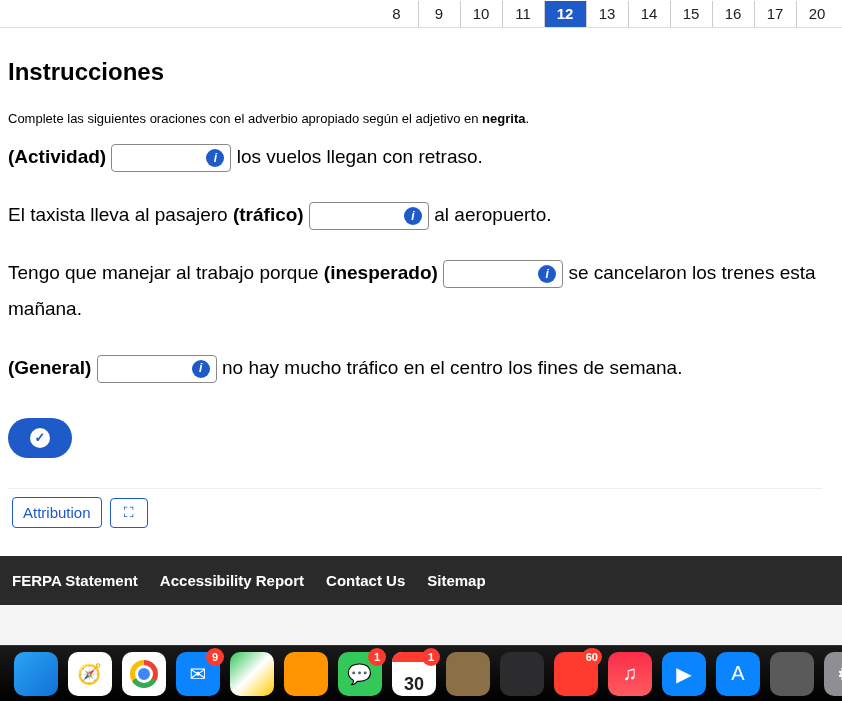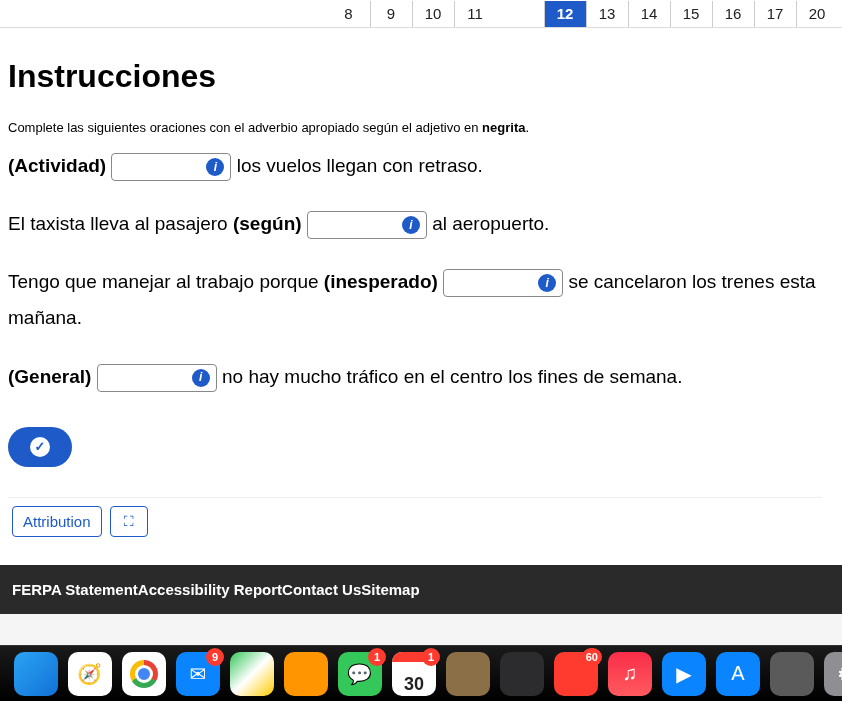--- a/index.html
+++ b/index.html
@@ -33,30 +33,29 @@
       color: #222;
       border-left: 1px solid #ccc;
       border-right: 1px solid transparent;
       cursor: pointer;
     }
     .page-btn:first-child { border-left: none; }
     .page-btn.active {
       background: #1e5ac8;
       color: #fff;
       font-weight: 600;
-      margin-left: 48px;
     }
 
     
     .content {
       background: #fff;
       padding: 30px 20px 20px 8px;
     }
     h1.instr-title {
-      font-size: 32px;
+      font-size: 24px;
       font-weight: 700;
       margin-bottom: 24px;
     }
     .instr-text {
       font-size: 13px;
       line-height: 1.4;
       margin-bottom: 11px;
     }
     .instr-text b { font-weight: 700; }
 
@@ -129,20 +128,21 @@
     }
 
     
     .bottom-row {
       display: flex;
       gap: 8px;
       padding: 8px 4px;
       background: #fff;
       margin-top: 30px;
       border-top: 1px solid #eee;
+      align-items: flex-end;
     }
     .bottom-btn {
       border: 1px solid #1e5ac8;
       color: #1e5ac8;
       background: #fff;
       padding: 6px 10px;
       font-size: 15px;
       border-radius: 4px;
       cursor: pointer;
       display: flex;
@@ -157,20 +157,21 @@
       justify-content: center;
       font-size: 14px;
     }
 
     
     .footer {
       background: #2a2a2a;
       color: #fff;
       padding: 16px 12px;
       display: flex;
+      gap: 22px;
       font-size: 15px;
       font-weight: 600;
     }
     .footer a { color: #fff; text-decoration: none; cursor: pointer; }
 
     
     .dock {
       position: absolute;
       bottom: 0;
       left: 0;
@@ -267,21 +268,21 @@
     <b>(Actividad)</b>
     <span class="blank-wrap">
       <input class="blank-input" type="text" style="">
       <span class="info-icon">i</span>
     </span>
     <span> los vuelos llegan con retraso.</span>
   </div>
 
   
   <div class="q-line">
-    <span>El taxista lleva al pasajero </span><b>(según)</b>
+    <span>El taxista lleva al pasajero </span><b>(tráfico)</b>
     <span class="blank-wrap">
       <input class="blank-input" type="text" style="">
       <span class="info-icon">i</span>
     </span>
     <span> al aeropuerto.</span>
   </div>
 
   
   <div class="q-line">
     <span>Tengo que manejar al trabajo porque </span><b>(inesperado)</b>

